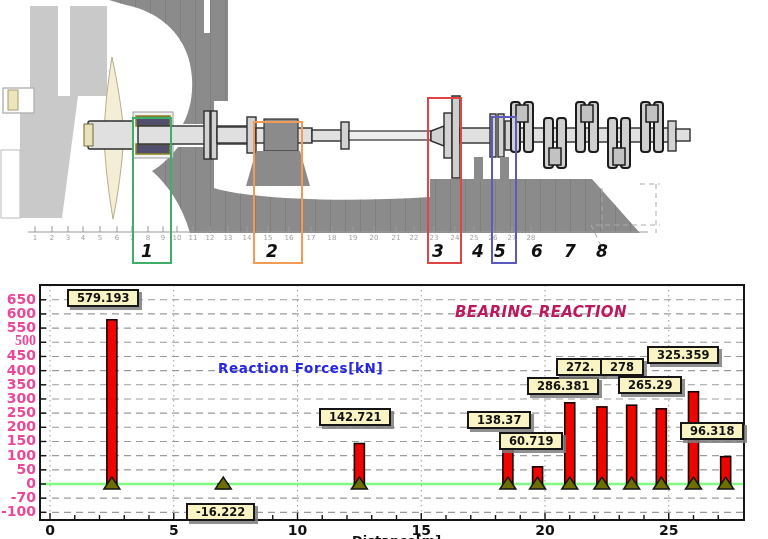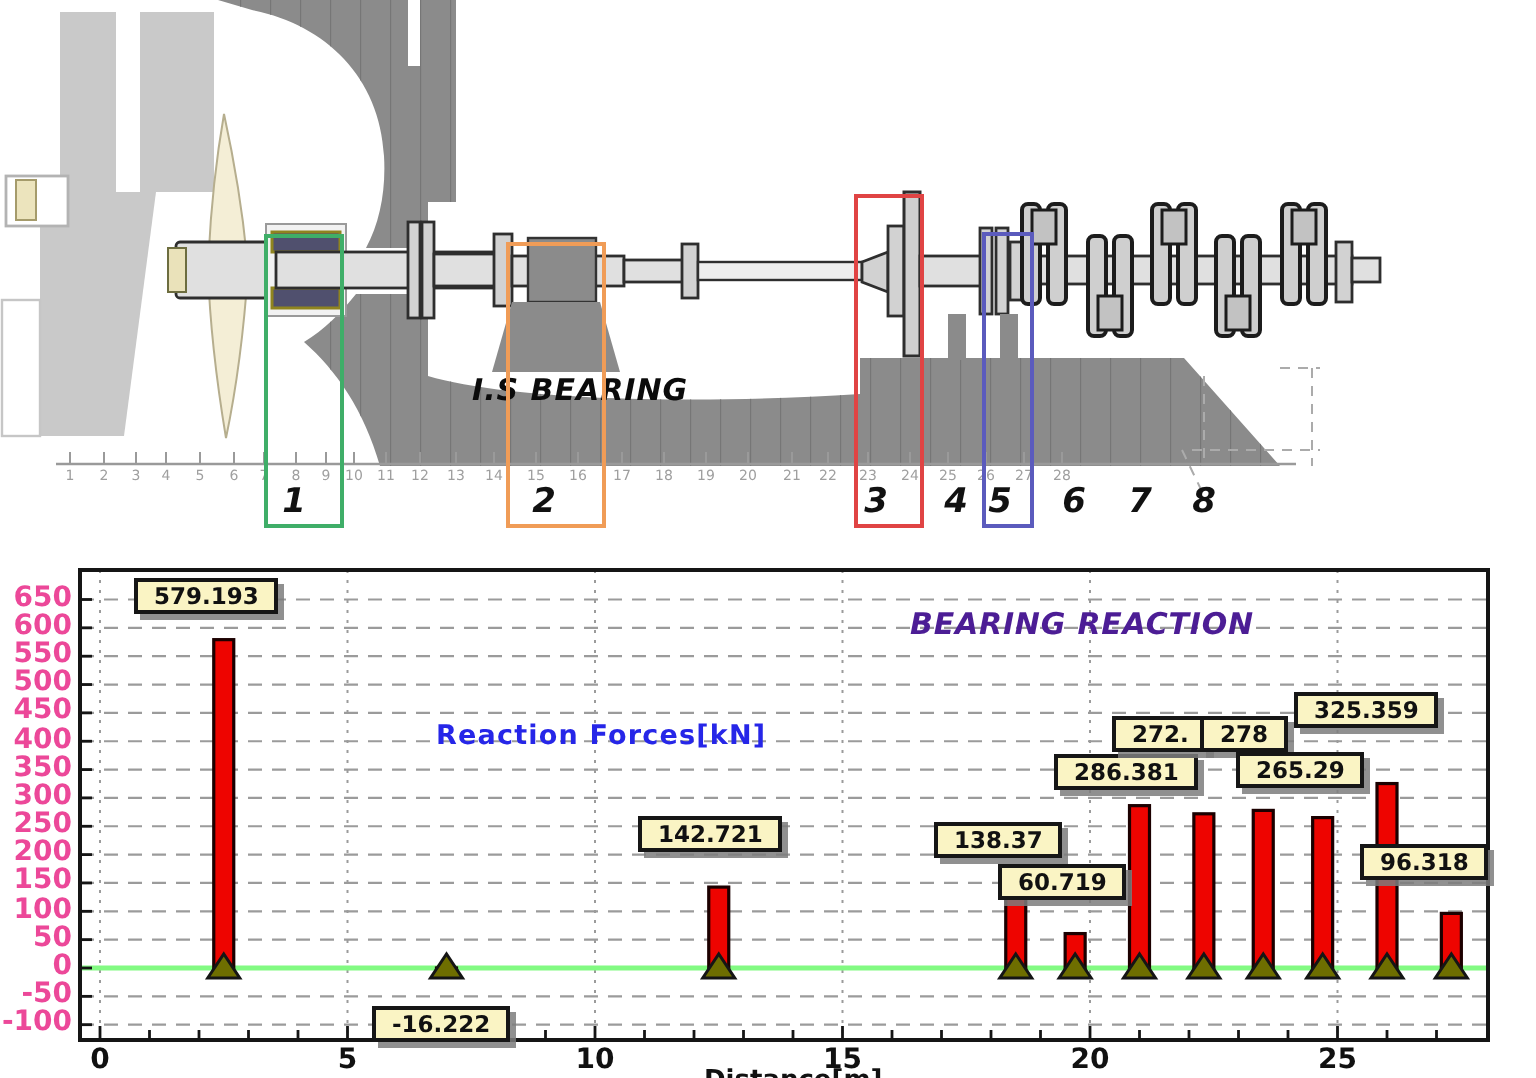--- a/index.html
+++ b/index.html
@@ -31,21 +31,21 @@
   .frame{fill:none;stroke:#151515;stroke-width:2;}
   .tick{stroke:#151515;stroke-width:1.4;}
   .bar{fill:#ee0400;stroke:#1c0000;stroke-width:1.6;}
   .tri{fill:#6e6e00;stroke:#151515;stroke-width:1.5;}
   .valbox{background:#faf4c4;border:2px solid #161616;box-shadow:3px 3px 0 rgba(125,125,125,.85);
           font:bold 11.5px "DejaVu Sans",sans-serif;color:#111;height:14px;line-height:14px;
           padding:0 8px;white-space:nowrap;}
   .ytick-label{font:bold 14px "DejaVu Sans",sans-serif;color:#ec4899;white-space:nowrap;}
   .xtick-label{font:bold 14px "DejaVu Sans",sans-serif;color:#111;width:40px;text-align:center;transform:translateX(-50%);}
   #series-label{left:218px;top:360px;font:bold 13.5px "DejaVu Sans",sans-serif;color:#2626e8;letter-spacing:.6px;}
-  #chart-title{left:455px;top:303px;font:italic bold 15px "DejaVu Sans",sans-serif;color:#4c1d95;letter-spacing:.4px;}
+  #chart-title{left:455px;top:303px;font:italic bold 15px "DejaVu Sans",sans-serif;color:#be185d;letter-spacing:.4px;}
   #xaxis-title{left:352px;top:533px;font:bold 13px "DejaVu Sans",sans-serif;color:#111;}
 </style>
 </head>
 <body>
 
 <div id="stage">
 
   <svg id="drawing-svg" width="768" height="270">
     <defs>
       <pattern id="stripes" width="15" height="10" patternUnits="userSpaceOnUse">
@@ -246,21 +246,20 @@
       <line x1="41" x2="46" y1="384.789" y2="384.789" class="tick"></line>
       <line x1="41" x2="46" y1="370.616" y2="370.616" class="tick"></line>
       <line x1="41" x2="46" y1="356.443" y2="356.443" class="tick"></line>
       <line x1="41" x2="46" y1="342.27" y2="342.27" class="tick"></line>
       <line x1="41" x2="46" y1="328.097" y2="328.097" class="tick"></line>
       <line x1="41" x2="46" y1="313.924" y2="313.924" class="tick"></line>
       <line x1="41" x2="46" y1="299.751" y2="299.751" class="tick"></line>
     </svg>
 
   <div id="overlay">
-    <div id="is-bearing-label">I.S BEARING</div>
     <div id="series-label">Reaction Forces[kN]</div>
     <div id="chart-title">BEARING REACTION</div>
     <div id="xaxis-title">Distance[m]</div>
   <div class="ruler-num" style="left: 35px; top: 234px;">1</div>
       <div class="ruler-num" style="left: 52px; top: 234px;">2</div>
       <div class="ruler-num" style="left: 68px; top: 234px;">3</div>
       <div class="ruler-num" style="left: 83px; top: 234px;">4</div>
       <div class="ruler-num" style="left: 100px; top: 234px;">5</div>
       <div class="ruler-num" style="left: 117px; top: 234px;">6</div>
       <div class="ruler-num" style="left: 132px; top: 234px;">7</div>
@@ -291,32 +290,32 @@
       <div class="bearing-num" style="left: 272px; top: 241px;">2</div>
       <div class="bearing-box" style="left: 427px; top: 97px; width: 31px; height: 163px; border-color: rgb(224, 68, 68);"></div>
       <div class="bearing-num" style="left: 438px; top: 241px;">3</div>
       <div class="bearing-num" style="left: 478px; top: 241px;">4</div>
       <div class="bearing-box" style="left: 491px; top: 116px; width: 22px; height: 144px; border-color: rgb(91, 91, 189);"></div>
       <div class="bearing-num" style="left: 500px; top: 241px;">5</div>
       <div class="bearing-num" style="left: 537px; top: 241px;">6</div>
       <div class="bearing-num" style="left: 570px; top: 241px;">7</div>
       <div class="bearing-num" style="left: 602px; top: 241px;">8</div>
       <div class="ytick-label" style="right: 732px; top: 503.346px; padding-left: 40px;">-100</div>
-      <div class="ytick-label" style="right: 732px; top: 489.173px;">-50</div>
+      <div class="ytick-label" style="right: 732px; top: 489.173px;">-70</div>
       <div class="ytick-label" style="right: 732px; top: 475px;">0</div>
       <div class="ytick-label" style="right: 732px; top: 460.827px;">50</div>
       <div class="ytick-label" style="right: 732px; top: 446.654px;">100</div>
       <div class="ytick-label" style="right: 732px; top: 432.481px;">150</div>
       <div class="ytick-label" style="right: 732px; top: 418.308px;">200</div>
       <div class="ytick-label" style="right: 732px; top: 404.135px;">250</div>
       <div class="ytick-label" style="right: 732px; top: 389.962px;">300</div>
       <div class="ytick-label" style="right: 732px; top: 375.789px;">350</div>
       <div class="ytick-label" style="right: 732px; top: 361.616px;">400</div>
       <div class="ytick-label" style="right: 732px; top: 347.443px;">450</div>
-      <div class="ytick-label" style="right: 732px; top: 333.27px;">500</div>
+      <div class="ytick-label" style="right: 732px; top: 333.27px; font-family: Liberation Serif, serif;">500</div>
       <div class="ytick-label" style="right: 732px; top: 319.097px;">550</div>
       <div class="ytick-label" style="right: 732px; top: 304.924px;">600</div>
       <div class="ytick-label" style="right: 732px; top: 290.751px;">650</div>
       <div class="xtick-label" style="left: 50px; top: 522px;">0</div>
       <div class="xtick-label" style="left: 173.75px; top: 522px;">5</div>
       <div class="xtick-label" style="left: 297.5px; top: 522px;">10</div>
       <div class="xtick-label" style="left: 421.25px; top: 522px;">15</div>
       <div class="xtick-label" style="left: 545px; top: 522px;">20</div>
       <div class="xtick-label" style="left: 668.75px; top: 522px;">25</div>
       <div class="valbox" style="left: 67px; top: 289px;">579.193</div>

